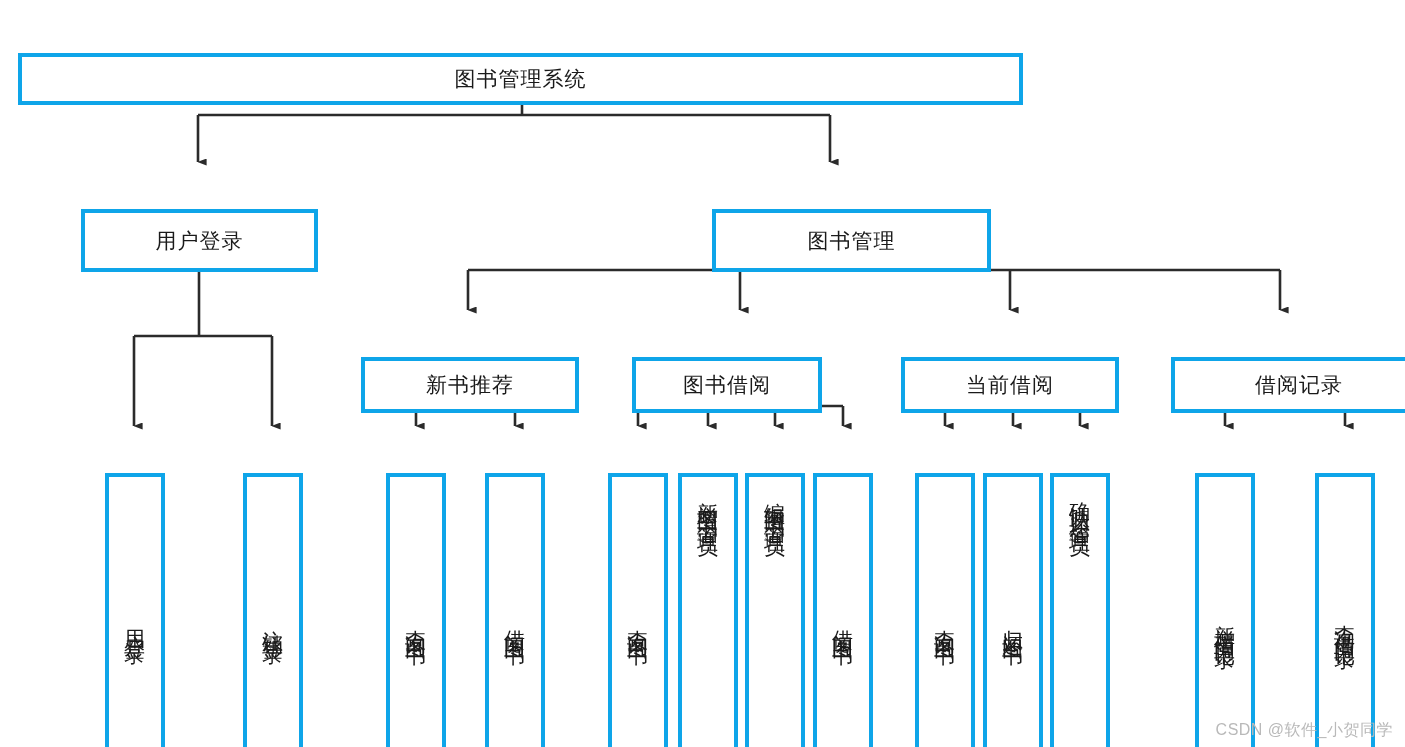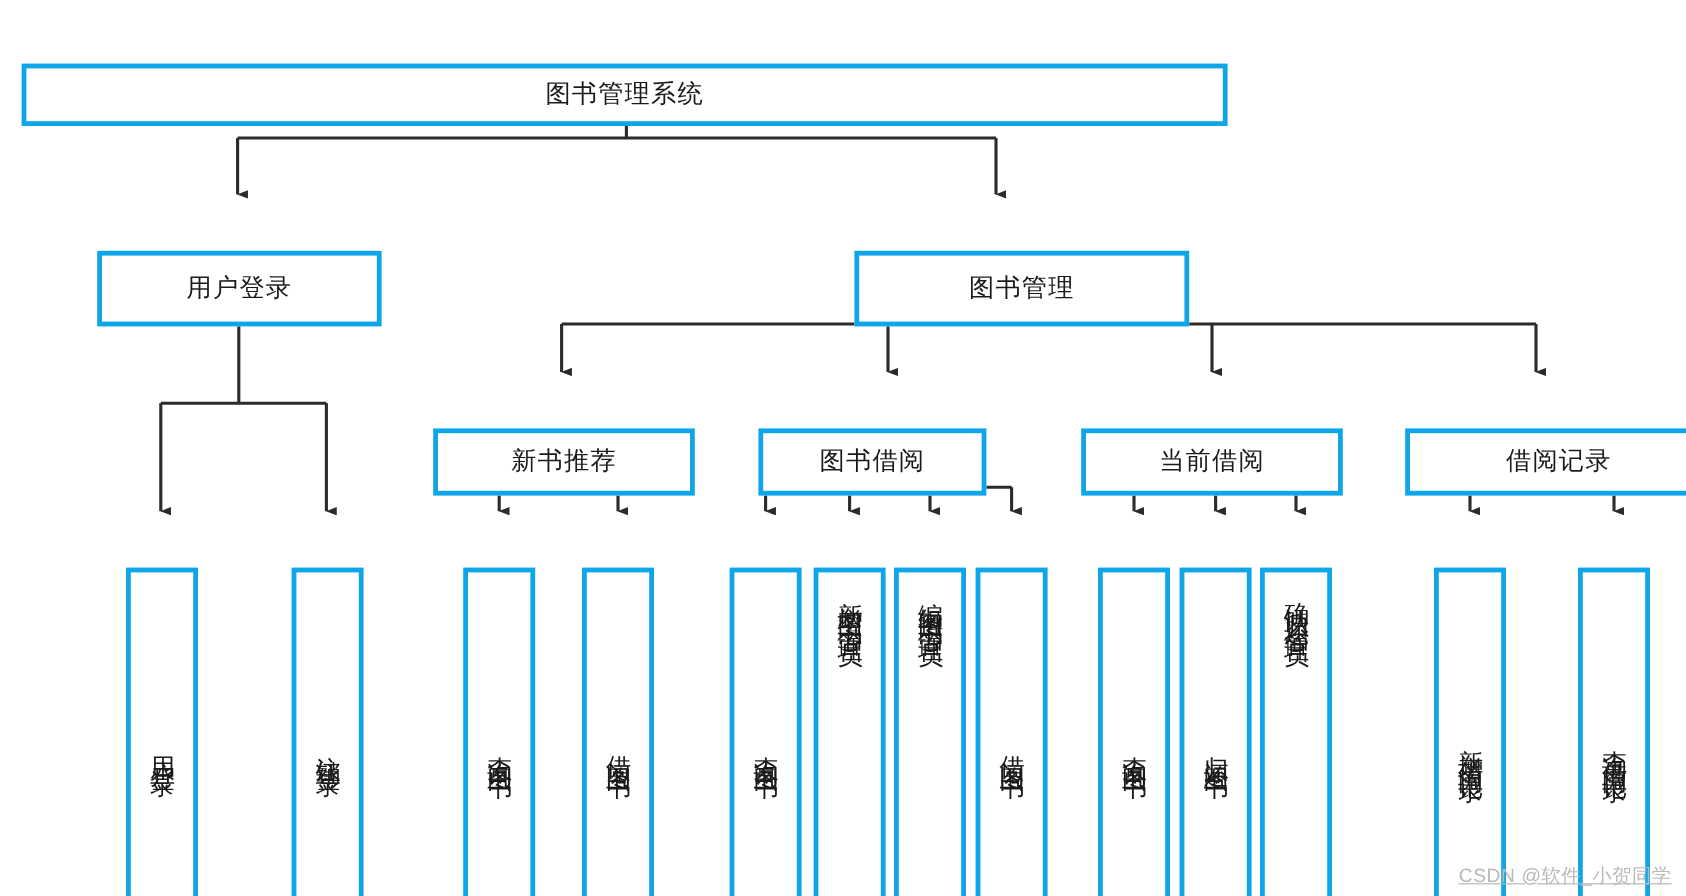--- a/index.html
+++ b/index.html
@@ -59,21 +59,20 @@
     padding-top: 0;
   }
   #watermark {
     position: absolute;
     right: 12px;
     bottom: 6px;
     font-size: 16px;
     color: #b9b9b9;
     letter-spacing: 0.5px;
     white-space: nowrap;
-    text-decoration: underline;
   }
 </style>
 </head>
 <body>
 
 <div id="canvas">
 
   <svg id="connectors" viewBox="0 0 1405 747" xmlns="http://www.w3.org/2000/svg">
     <defs>
       <marker id="arrowhead" markerWidth="7" markerHeight="9" refX="3.5" refY="8.6" orient="auto" markerUnits="userSpaceOnUse">

